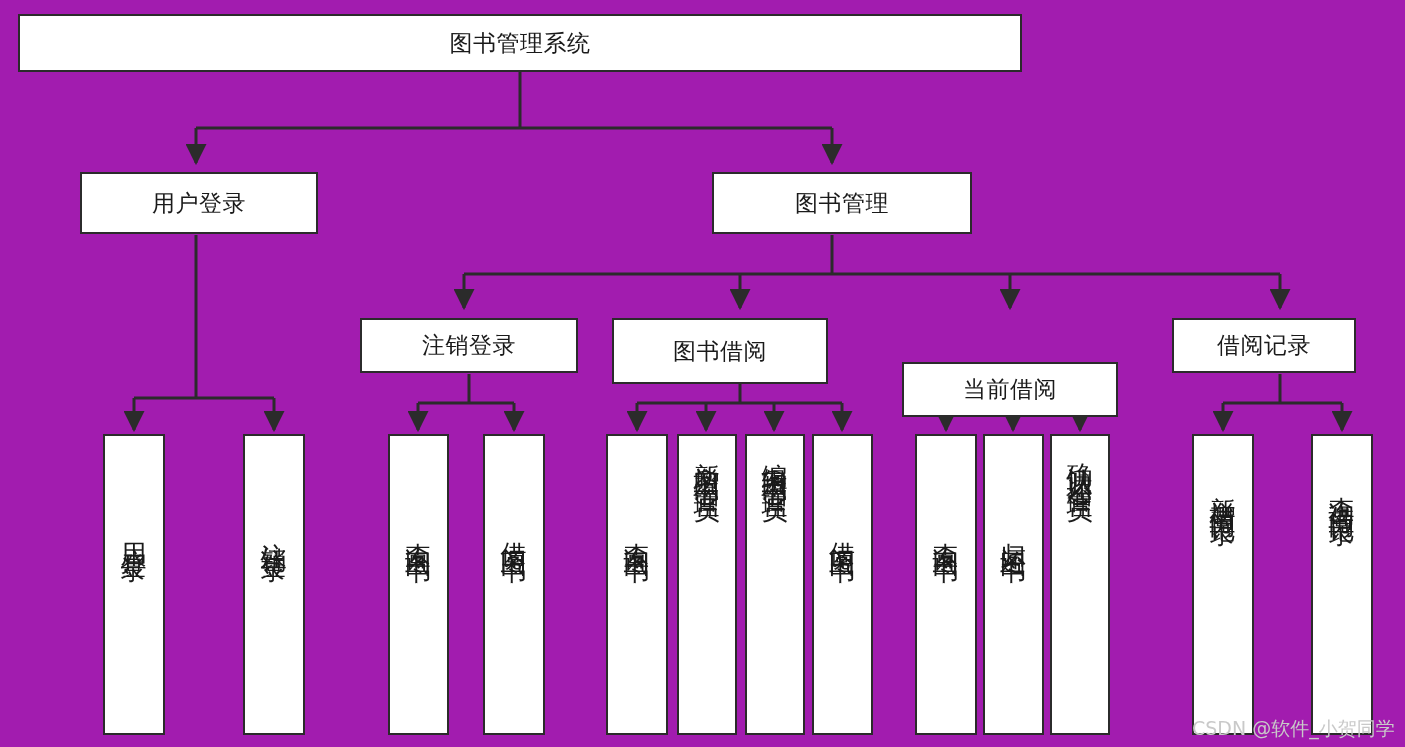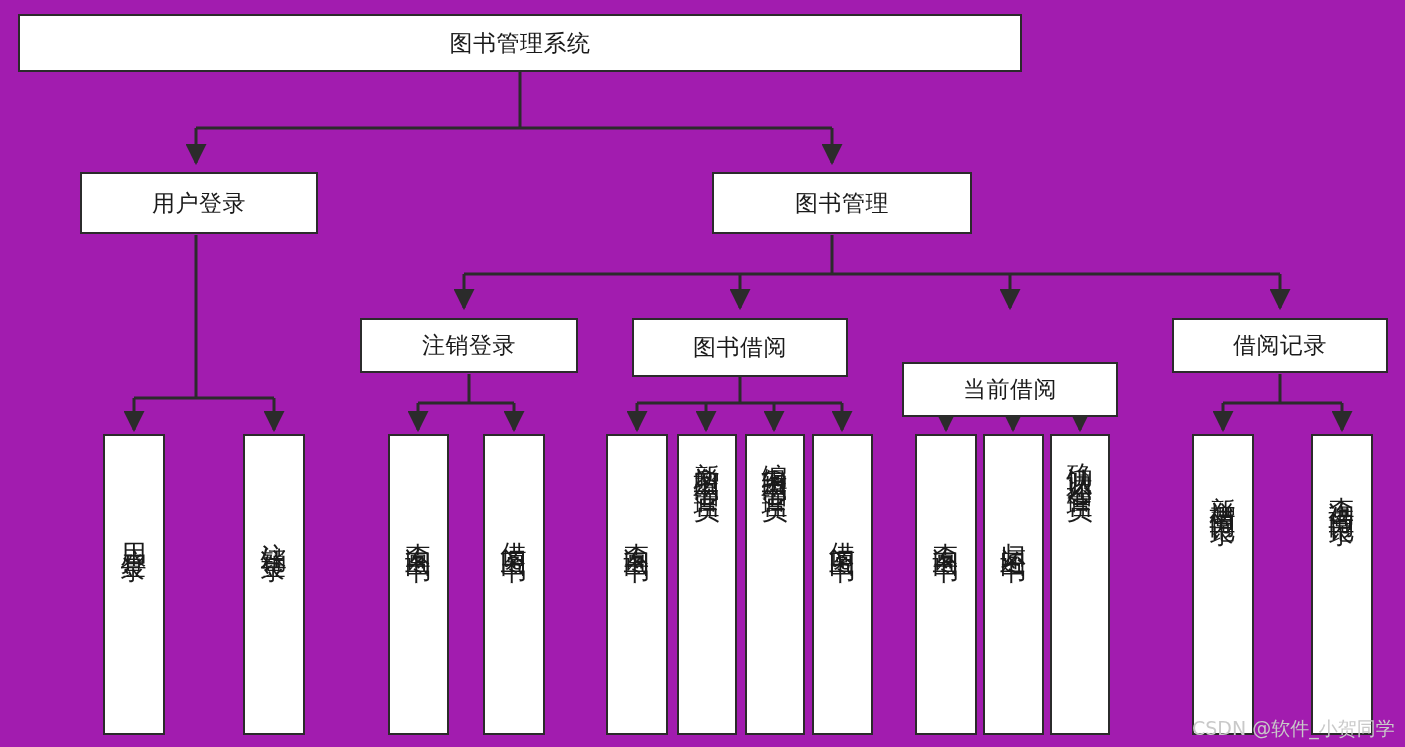--- a/index.html
+++ b/index.html
@@ -134,27 +134,27 @@
   <div class="node h" style="left:80px; top:172px; width:238px; height:62px;">
     <span class="label">用户登录</span>
   </div>
   <div class="node h" style="left:712px; top:172px; width:260px; height:62px;">
     <span class="label">图书管理</span>
   </div>
 
   <div class="node h" style="left:360px; top:318px; width:218px; height:55px;">
     <span class="label">注销登录</span>
   </div>
-  <div class="node h" style="left:632px; top:318px; width:216px; height:59px;">
+  <div class="node h" style="left:612px; top:318px; width:216px; height:66px;">
     <span class="label">图书借阅</span>
   </div>
   <div class="node h" style="left:902px; top:318px; width:216px; height:55px;margin-top:44px;">
     <span class="label">当前借阅</span>
   </div>
-  <div class="node h" style="left:1172px; top:318px; width:216px; height:55px;">
+  <div class="node h" style="left:1172px; top:318px; width:184px; height:55px;">
     <span class="label">借阅记录</span>
   </div>
 
   <div class="node v" style="left:103px; top:434px; width:62px; height:301px; padding-top:86px;">
     <span class="label">用户登录</span>
   </div>
   <div class="node v" style="left:243px; top:434px; width:62px; height:301px; padding-top:86px;">
     <span class="label">注销登录</span>
   </div>
 

